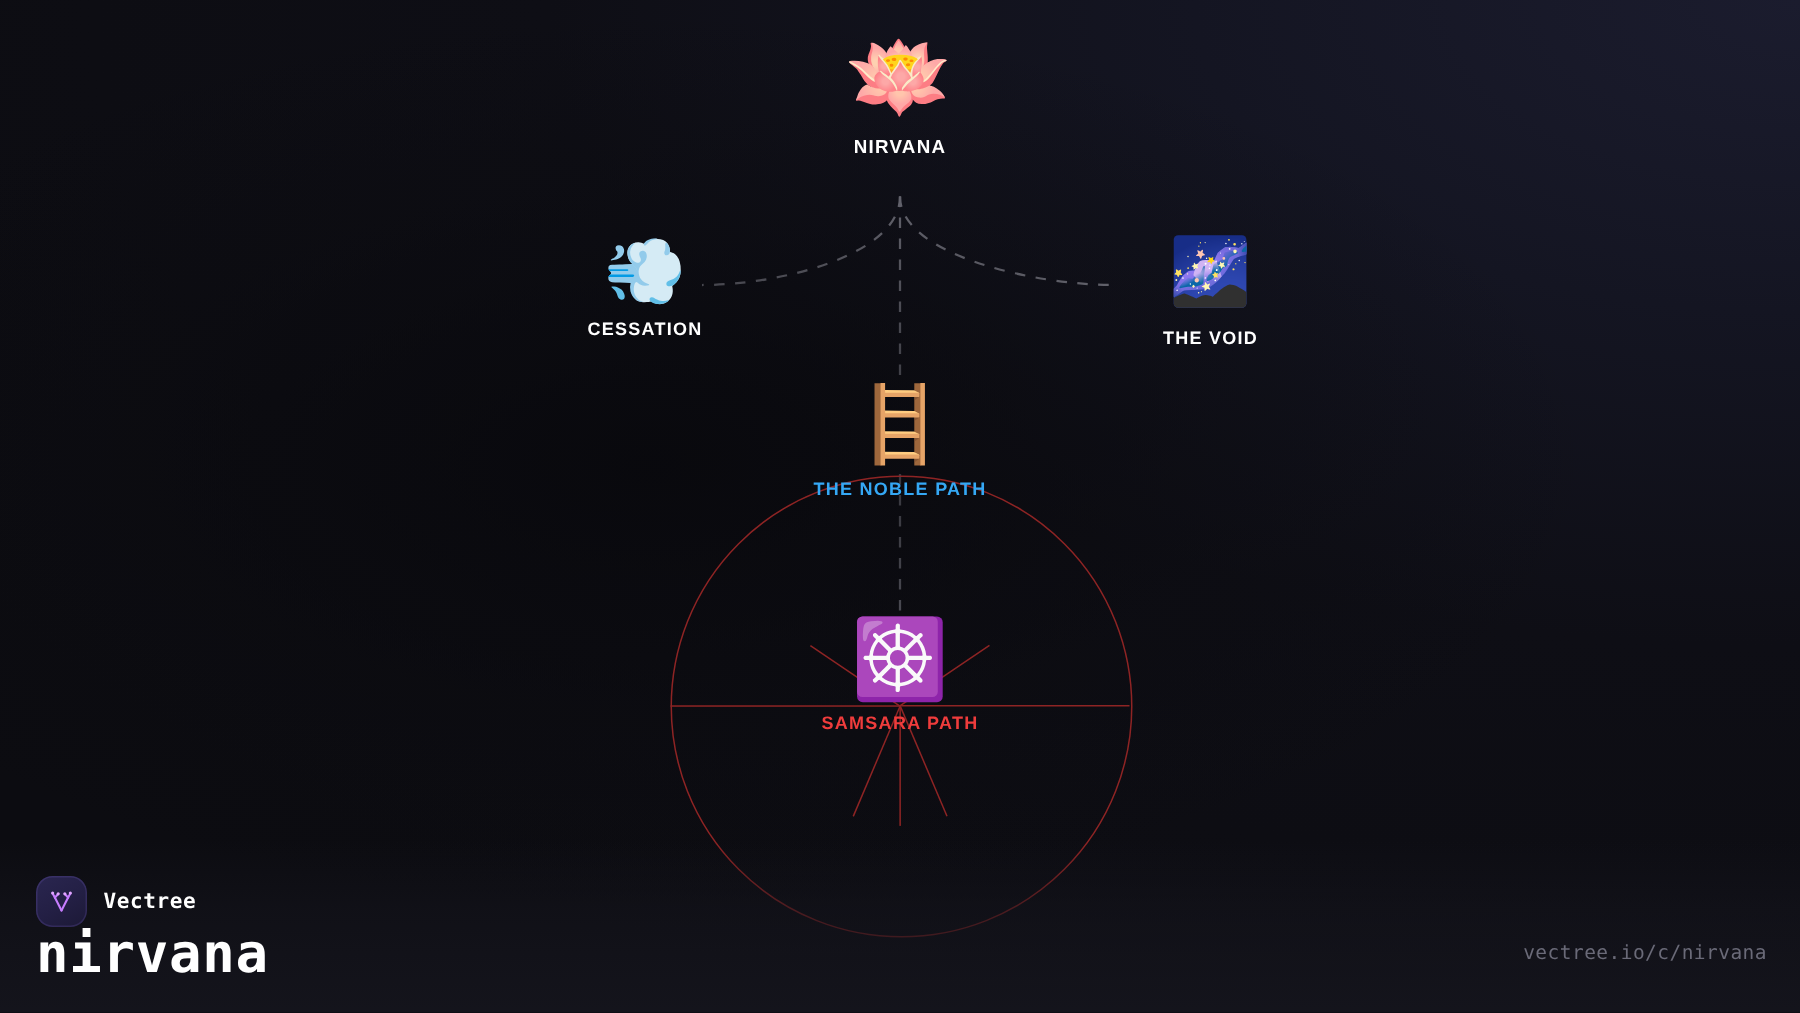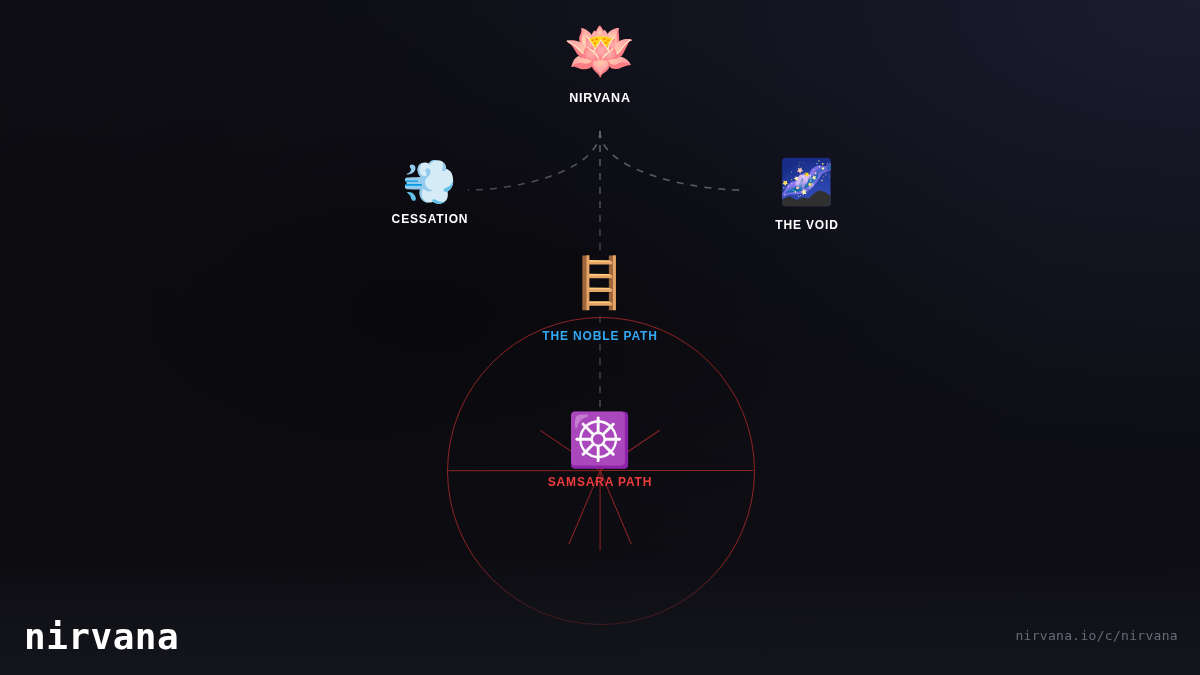--- a/index.html
+++ b/index.html
@@ -50,21 +50,21 @@
   #node-cessation{left:430px;top:160px;}
   #node-cessation .glyph{font-size:44px;}
   #node-cessation .label{color:#ffffff;}
 
   #node-void{left:807px;top:160px;}
   #node-void .glyph{font-size:44px;}
   #node-void .label{color:#ffffff;margin-top:14px;}
 
   #node-path{left:600px;top:258px;}
   #node-path .glyph{font-size:50px;}
-  #node-path .label{color:#35a8f5;margin-top:21px;text-align:center;}
+  #node-path .label{color:#35a8f5;margin-top:11px;text-align:center;}
 
   #node-samsara{left:600px;top:414px;}
   #node-samsara .glyph{font-size:52px;}
   #node-samsara .label{color:#ef3c3c;margin-top:9px;}
 
   
   .cycle-ring{
     position:absolute;left:600px;top:470px;
     width:306px;height:306px;margin-left:-153px;margin-top:-153px;
     border-radius:50%;
@@ -150,18 +150,39 @@
     <div class="glyph">🪜</div>
     <div class="label">THE NOBLE PATH</div>
   </div>
 
   <div class="node" id="node-samsara">
     <div class="glyph">☸️</div>
     <div class="label">SAMSARA PATH</div>
   </div>
 
   <div class="footer">
+    <div class="brand">
+      <div class="brand-mark">
+        <svg width="20" height="20" viewBox="0 0 20 20" aria-hidden="true">
+          <g stroke="#c77dff" stroke-width="1.4" fill="none" stroke-linecap="round">
+            <path d="M10 16 L5.6 7.4"></path>
+            <path d="M10 16 L14.4 7.4"></path>
+            <path d="M5.6 7.4 L4.1 4.7"></path>
+            <path d="M5.6 7.4 L7.6 5.2"></path>
+            <path d="M14.4 7.4 L15.9 4.7"></path>
+            <path d="M14.4 7.4 L12.4 5.2"></path>
+          </g>
+          <g fill="#e0a6ff">
+            <circle cx="4.1" cy="4.3" r="1.05"></circle>
+            <circle cx="7.8" cy="4.9" r="1.05"></circle>
+            <circle cx="15.9" cy="4.3" r="1.05"></circle>
+            <circle cx="12.2" cy="4.9" r="1.05"></circle>
+          </g>
+        </svg>
+      </div>
+      <div class="brand-name">Vectree</div>
+    </div>
 
     <div class="page-title">nirvana</div>
-    <div class="page-url">nirvana.io/c/nirvana</div>
+    <div class="page-url">vectree.io/c/nirvana</div>
   </div>
 
 </div>
 
 </body></html>

